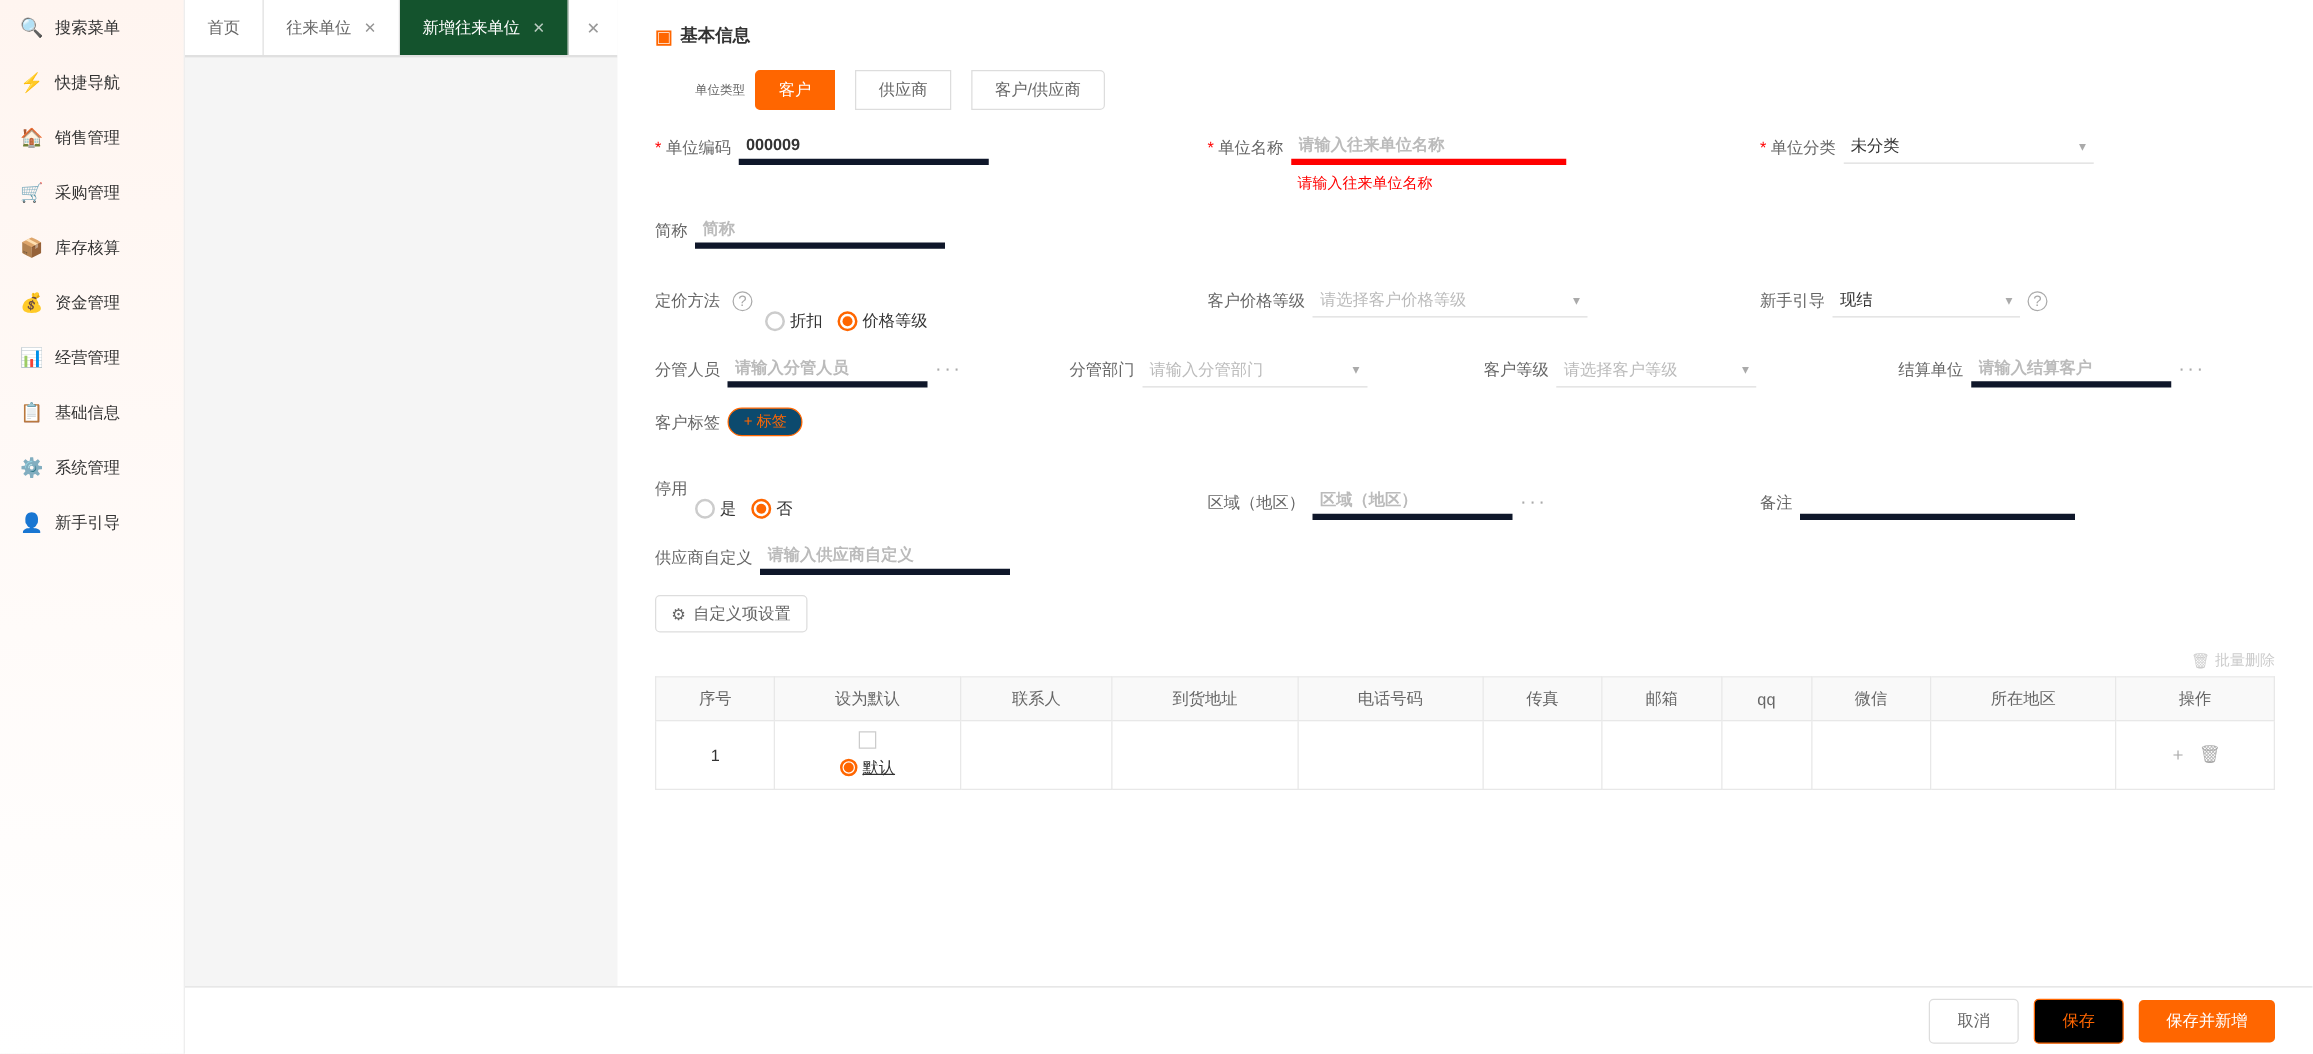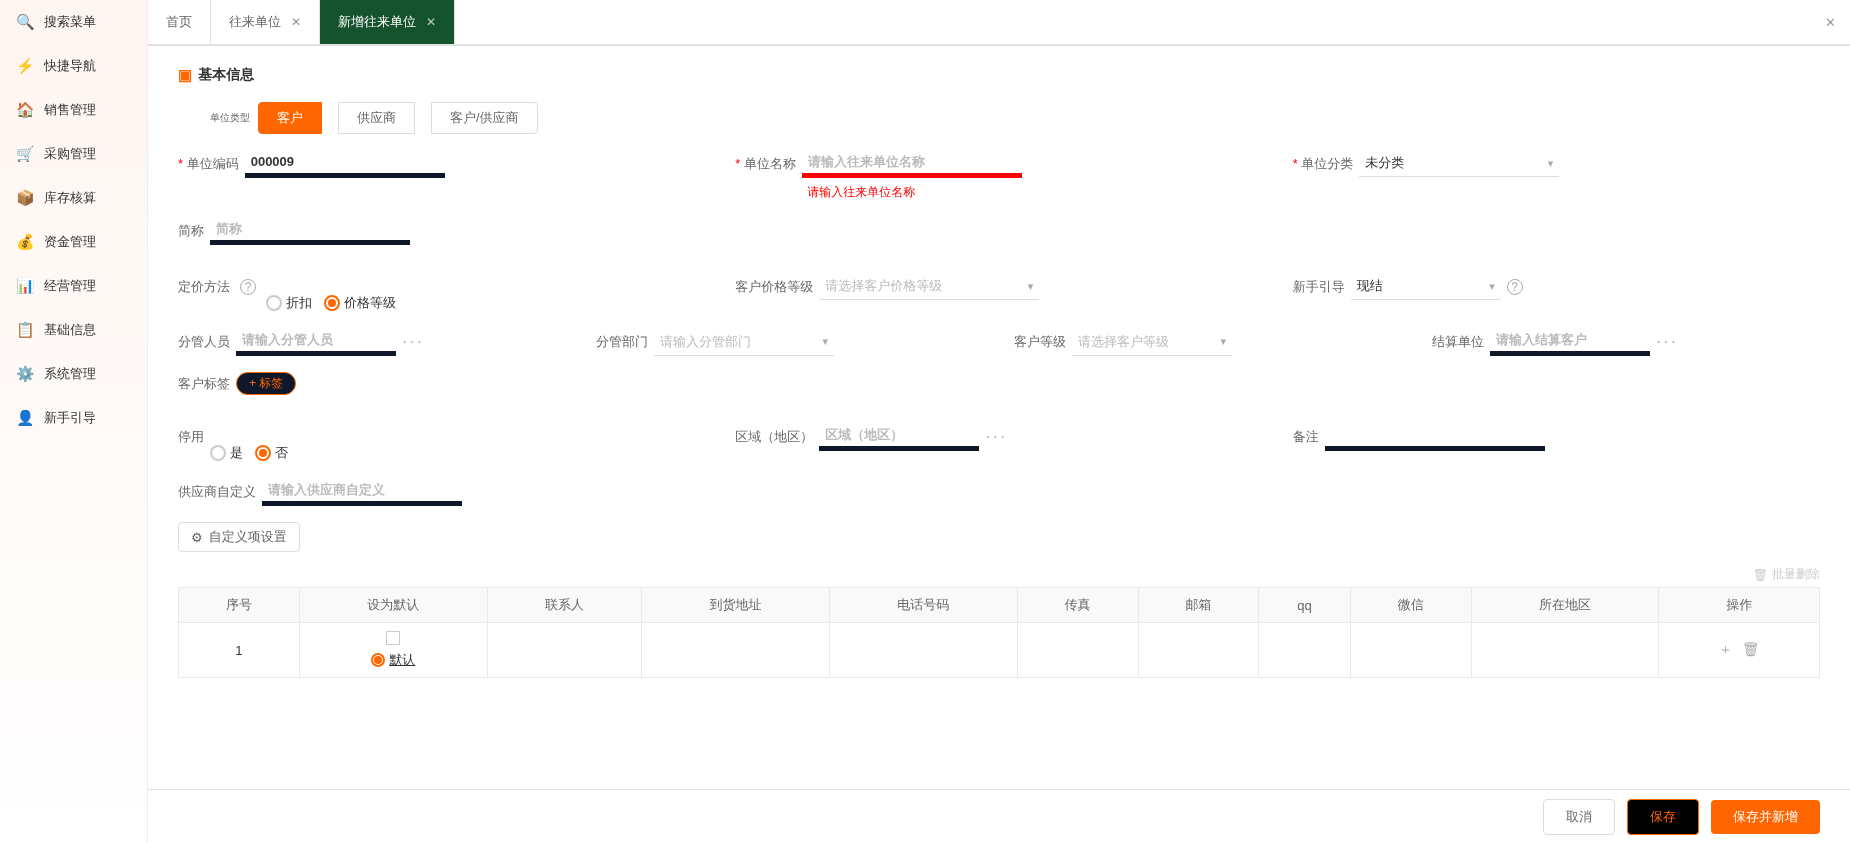--- a/index.html
+++ b/index.html
@@ -22,21 +22,21 @@
       color: #333;
       font-size: 13px;
       gap: 8px;
     }
     .sidebar-item .icon { width: 20px; height: 20px; display: flex; align-items: center; justify-content: center; color: #f60; font-size: 15px; }
 
     
     .main {
       flex: 1;
       display: flex;
-      flex-direction: column;
+      flex-direction: row;
       overflow: hidden;
     }
 
     
     .tab-bar {
       height: 46px;
       background: #fff;
       display: flex;
       align-items: stretch;
       border-bottom: 2px solid #e0e0e0;
@@ -194,21 +194,21 @@
     .tag-btn {
       display: inline-flex;
       align-items: center;
       gap: 4px;
       border: 1px solid #f60;
       color: #f60;
       border-radius: 12px;
       padding: 2px 12px;
       font-size: 12px;
       cursor: pointer;
-      background: #0f172a;
+      background: #0c4a6e;
     }
 
     
     .custom-settings-btn {
       display: inline-flex;
       align-items: center;
       gap: 6px;
       border: 1px solid #ddd;
       background: #fff;
       padding: 5px 12px;
@@ -475,21 +475,21 @@
 
     
     <div class="form-row" style="align-items:center;">
       <div class="form-field">
         <span class="field-label">客户标签</span>
         <button class="tag-btn">+ 标签</button>
       </div>
     </div>
 
     
-    <div class="form-row" style="align-items:center;">
+    <div class="form-row" style="align-items:flex-end;">
       <div class="form-field">
         <span class="field-label">停用</span>
         <div class="radio-group">
           <div class="radio-item">
             <div class="radio-circle"></div>
             <span class="radio-label">是</span>
           </div>
           <div class="radio-item">
             <div class="radio-circle checked"></div>
             <span class="radio-label">否</span>

